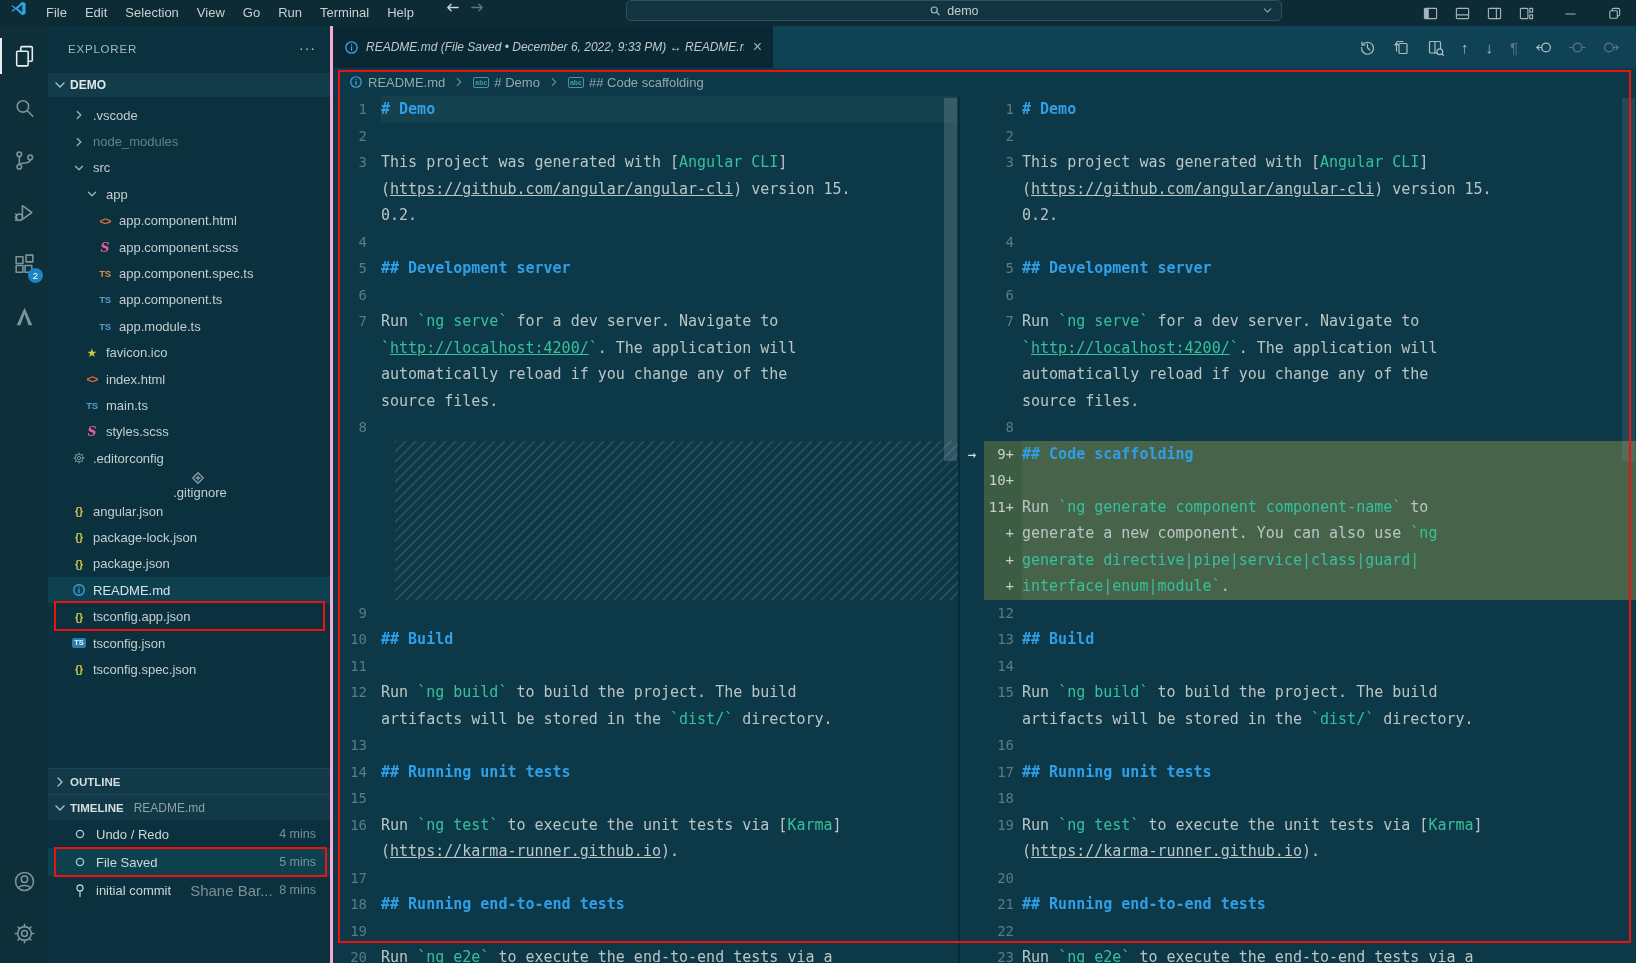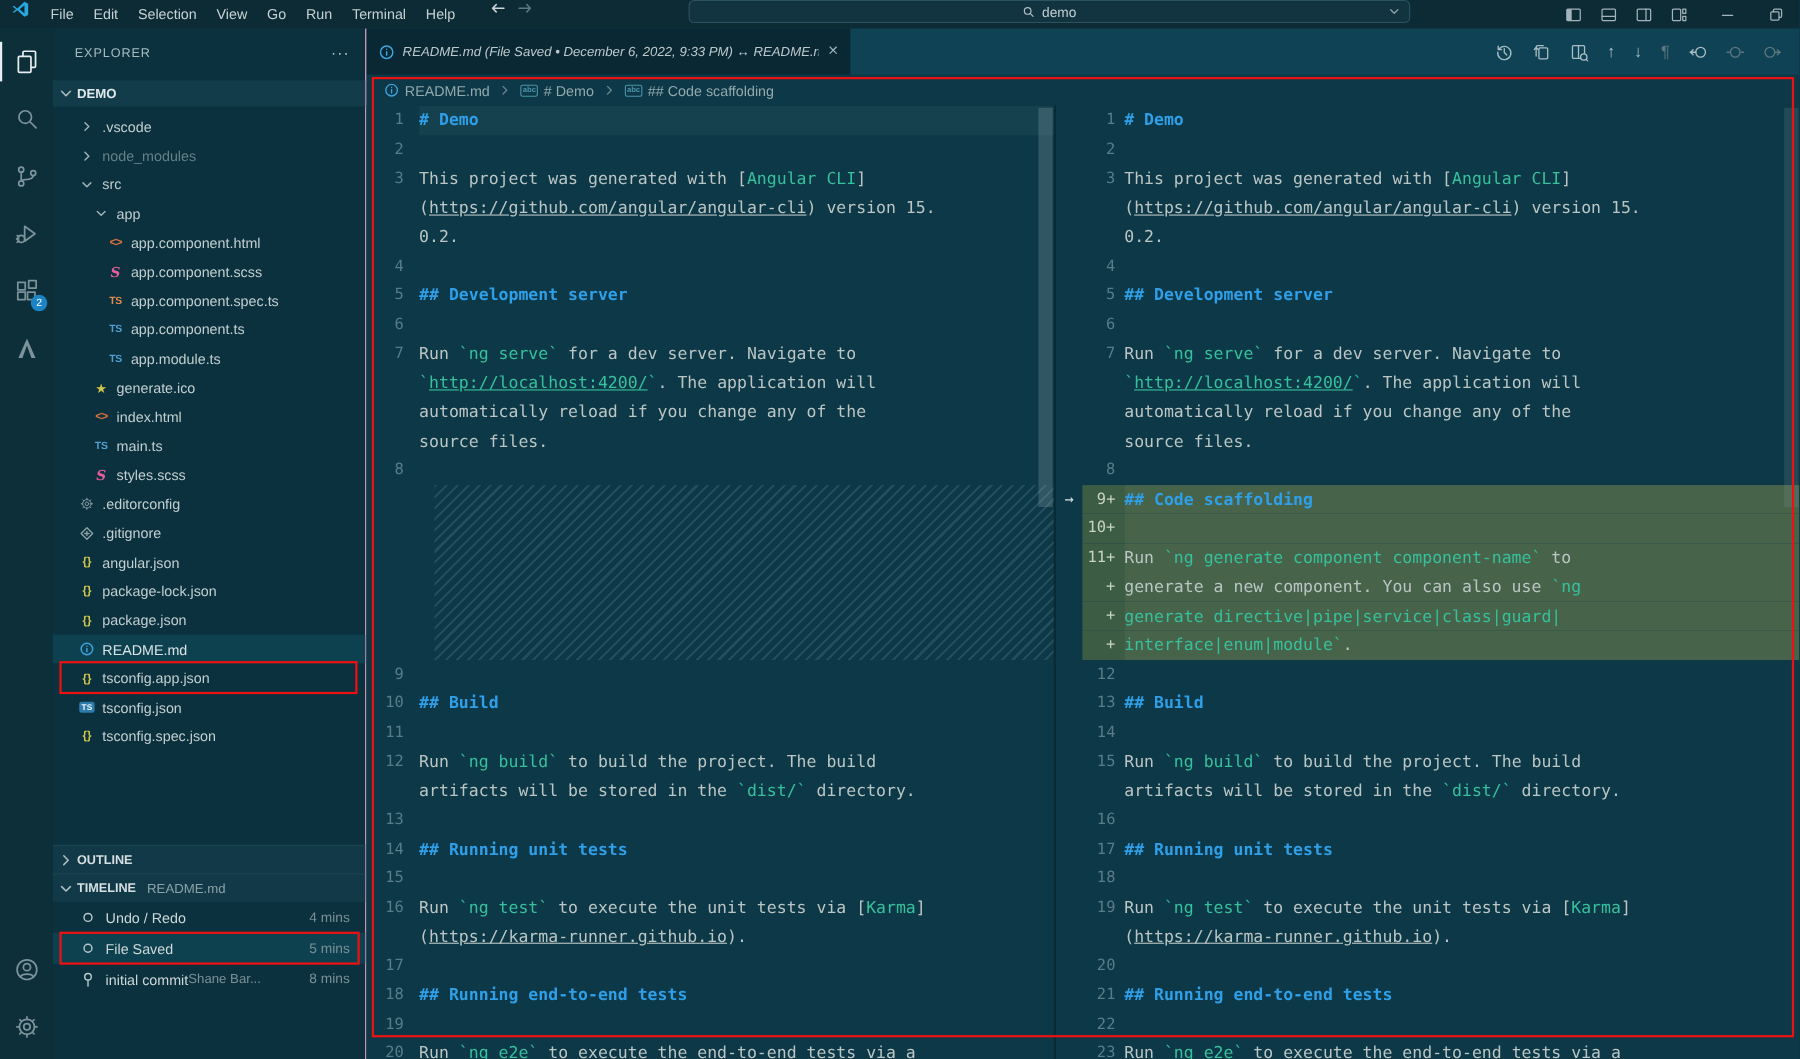--- a/index.html
+++ b/index.html
@@ -30,21 +30,21 @@
 
   .activitybar { width:48px; background:#0c2f3a; display:flex; flex-direction:column; align-items:stretch; padding-top:4px; }
   .ab-item { height:52px; display:flex; align-items:center; justify-content:center; color:#7d939b; position:relative; }
   .ab-item svg { width:25px; height:25px; stroke-width:1.5; }
   .ab-item.active { color:#e8eef0; }
   .ab-item.active::before { content:""; position:absolute; left:0; top:8px; bottom:8px; width:2px; background:#e8eef0; }
   .ab-badge { position:absolute; right:5px; bottom:7px; background:#1c84c4; color:#fff; font-size:9.5px; min-width:15px; height:15px; border-radius:8px; display:flex; align-items:center; justify-content:center; padding:0 3px; }
   #ab-bottom { margin-top:auto; padding-bottom:4px; }
 
   
-  .sidebar { width:285px; background:#0a313d; position:relative; border-right:1px solid #f9a8d4; font-size:13px; }
+  .sidebar { width:285px; background:#0a313d; position:relative; border-right:3px solid #f9a8d4; font-size:13px; }
   .sb-title { height:47px; padding:17px 14px 0 20px; font-size:11.5px; letter-spacing:.8px; color:#a7bac0; display:flex; }
   .sb-more { margin-left:auto; font-size:14px; letter-spacing:1px; color:#b9c9ce; line-height:10px; }
   .sb-section { height:24px; background:#123c4a; display:flex; align-items:center; font-weight:bold; font-size:12px; color:#dfe8ea; gap:2px; padding-left:4px; }
   .chev { width:16px; height:16px; color:#aebfc4; flex:none; }
   .chev svg { width:16px; height:16px; stroke-width:1.4; }
   .tree { position:absolute; top:76px; left:0; right:0; }
   .tree-row { height:26.4px; display:flex; align-items:center; color:#c3ced0; }
   .tree-row.sel { background:#0e4150; color:#d9e3e4; }
   .tree-row.dim { color:#64808a; }
   .f-ico { width:18px; flex:none; text-align:center; margin-right:5px; display:flex; align-items:center; justify-content:center; }
@@ -58,21 +58,21 @@
   .ico-svg svg { width:14px; height:14px; }
   .ico-info { color:#3ea4dd; } .ico-gear { color:#8aa0a7; } .ico-git { color:#8aa0a7; }
 
   .sb-bottom { position:absolute; top:742px; left:0; right:0; }
   .panel-h { height:26px; display:flex; align-items:center; font-weight:bold; font-size:11.5px; color:#d5dee0; background:#113947; border-top:1px solid #1b4755; padding-left:4px; gap:2px; }
   .ph-file { font-weight:normal; font-size:12px; color:#8da2a8; margin-left:8px; }
   .tl-row { height:28px; display:flex; align-items:center; padding:0 14px 0 24px; color:#cdd7d8; }
   .tl-row.sel { background:#0e4150; }
   .tl-ico { width:16px; height:16px; margin-right:8px; color:#b9c8cc; }
   .tl-ico svg { width:16px; height:16px; stroke-width:1.3; }
-  .tl-author { color:#7b9097; font-size:12px; margin-left:0; white-space:nowrap; overflow:hidden; text-overflow:ellipsis; max-width:84px; }
+  .tl-author { color:#7b9097; font-size:15px; margin-left:19px; white-space:nowrap; overflow:hidden; text-overflow:ellipsis; max-width:84px; }
   .tl-time { margin-left:auto; color:#7b9097; font-size:12.5px; }
 
   
   .editor { flex:1; display:flex; flex-direction:column; min-width:0; }
   .tabbar { height:42px; background:#0f4254; display:flex; align-items:stretch; }
   .tab { background:#0a2833; display:flex; align-items:center; gap:7px; padding:0 11px; max-width:440px; }
   .tab-ico { color:#3ea4dd; } .tab-ico svg { width:15px; height:15px; stroke-width:1.4; }
   .tab-label { font-size:12px; font-style:italic; color:#bcc9cc; white-space:nowrap; overflow:hidden; }
   .tab-close { color:#9fb2b7; font-size:16px; line-height:14px; margin-left:2px; }
   .actions { margin-left:auto; display:flex; align-items:center; gap:17px; padding-right:16px; color:#a9bec4; }
@@ -347,21 +347,21 @@
           <div class="tree-row" style="padding-left: 48px;">
             <span class="f-ico">
               <span class="ico-ts blue">TS</span>
             </span>
             <span>app.module.ts</span>
           </div>
           <div class="tree-row" style="padding-left: 35px;">
             <span class="f-ico">
               <span class="ico-star">★</span>
             </span>
-            <span>generate.ico</span>
+            <span>favicon.ico</span>
           </div>
           <div class="tree-row" style="padding-left: 35px;">
             <span class="f-ico">
               <span class="ico-html">&lt;&gt;</span>
             </span>
             <span>index.html</span>
           </div>
           <div class="tree-row" style="padding-left: 35px;">
             <span class="f-ico">
               <span class="ico-ts blue">TS</span>
@@ -379,21 +379,21 @@
               <span class="ico-gear ico-svg">
                 <svg viewBox="0 0 24 24">
                   <circle cx="12" cy="12" r="2.8"></circle>
                   <circle cx="12" cy="12" r="6.6"></circle>
                   <path d="M12 3.2v2.2M12 18.6v2.2M3.2 12h2.2M18.6 12h2.2M5.8 5.8 7.3 7.3M16.7 16.7l1.5 1.5M18.2 5.8 16.7 7.3M7.3 16.7 5.8 18.2"></path>
                 </svg>
               </span>
             </span>
             <span>.editorconfig</span>
           </div>
-          <div class="tree-row" style="padding-left: 22px;">
+          <div class="tree-row" style="padding-left: 22px; flex-direction: column;">
             <span class="f-ico">
               <span class="ico-git ico-svg">
                 <svg viewBox="0 0 16 16">
                   <path d="M8 2 14 8 8 14 2 8Z"></path>
                   <path d="M5.8 8h4.4M8 5.8v4.4"></path>
                 </svg>
               </span>
             </span>
             <span>.gitignore</span>
           </div>

